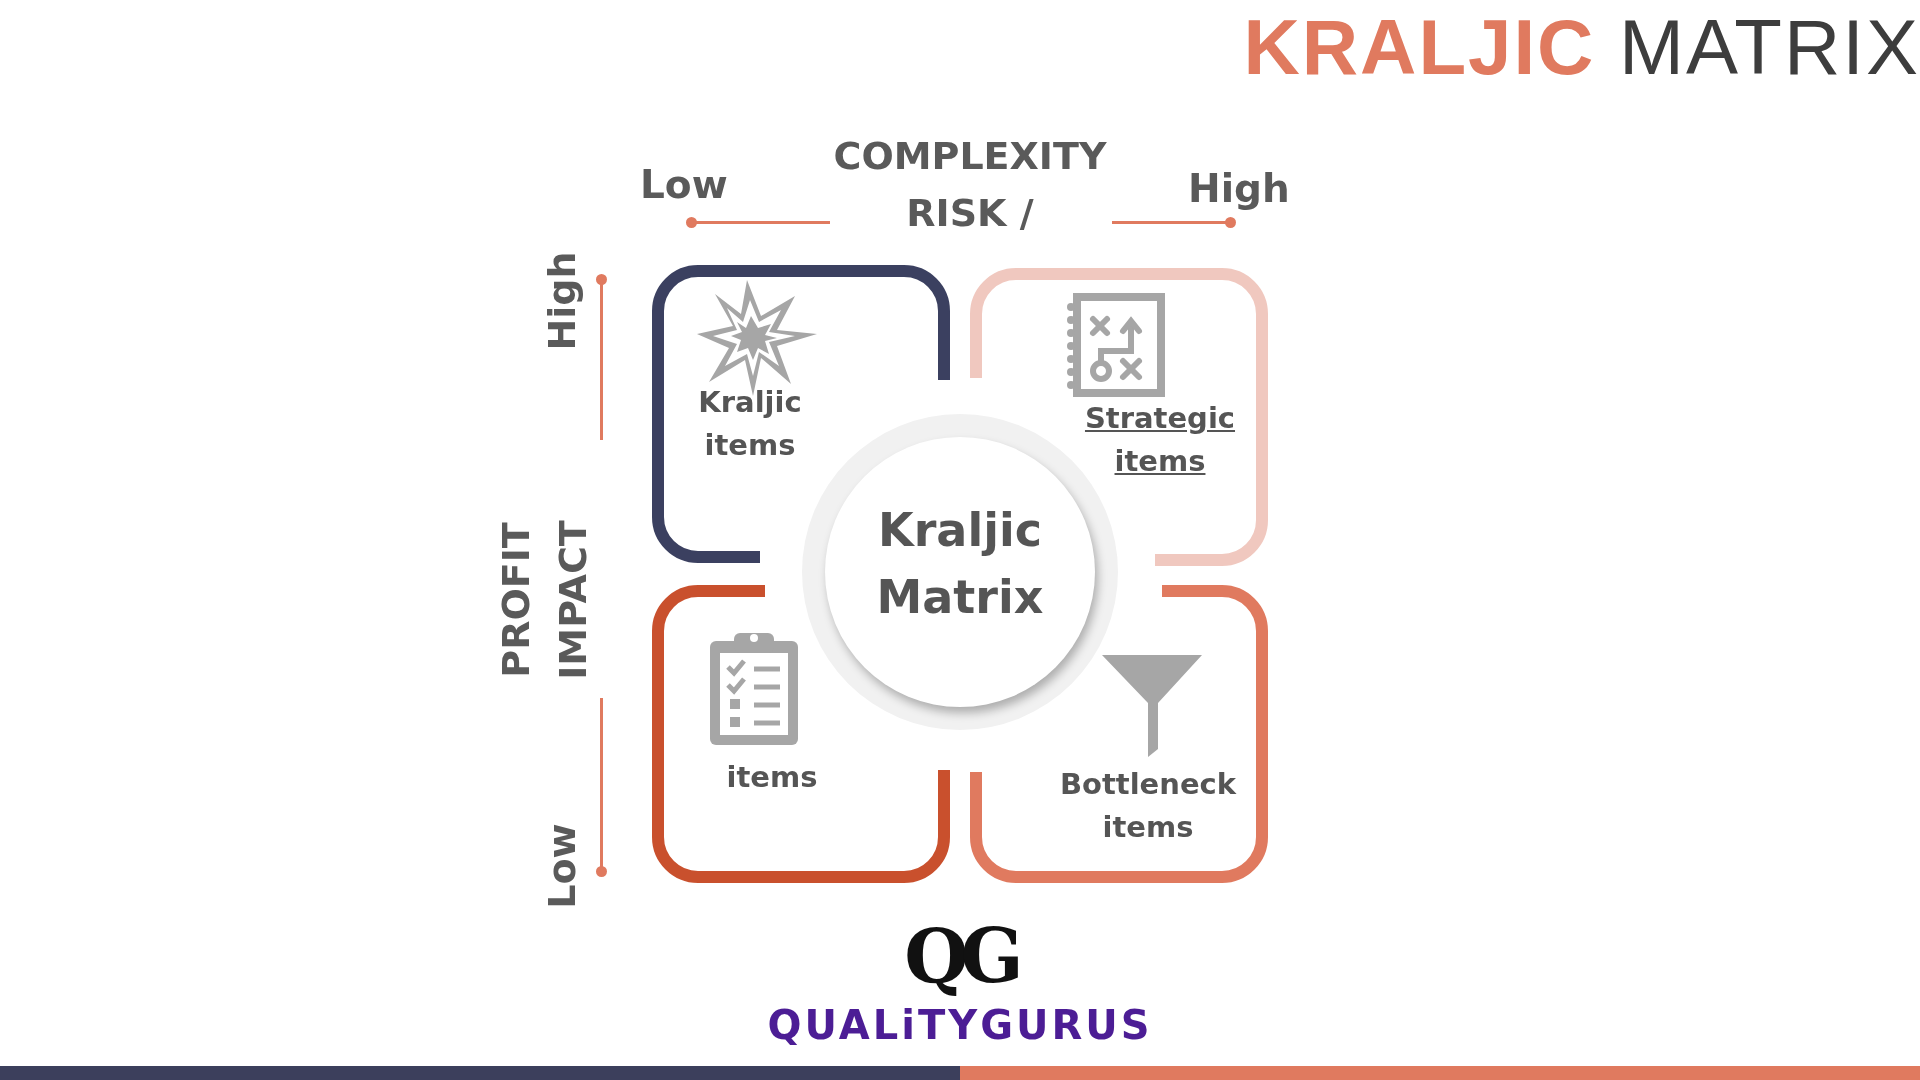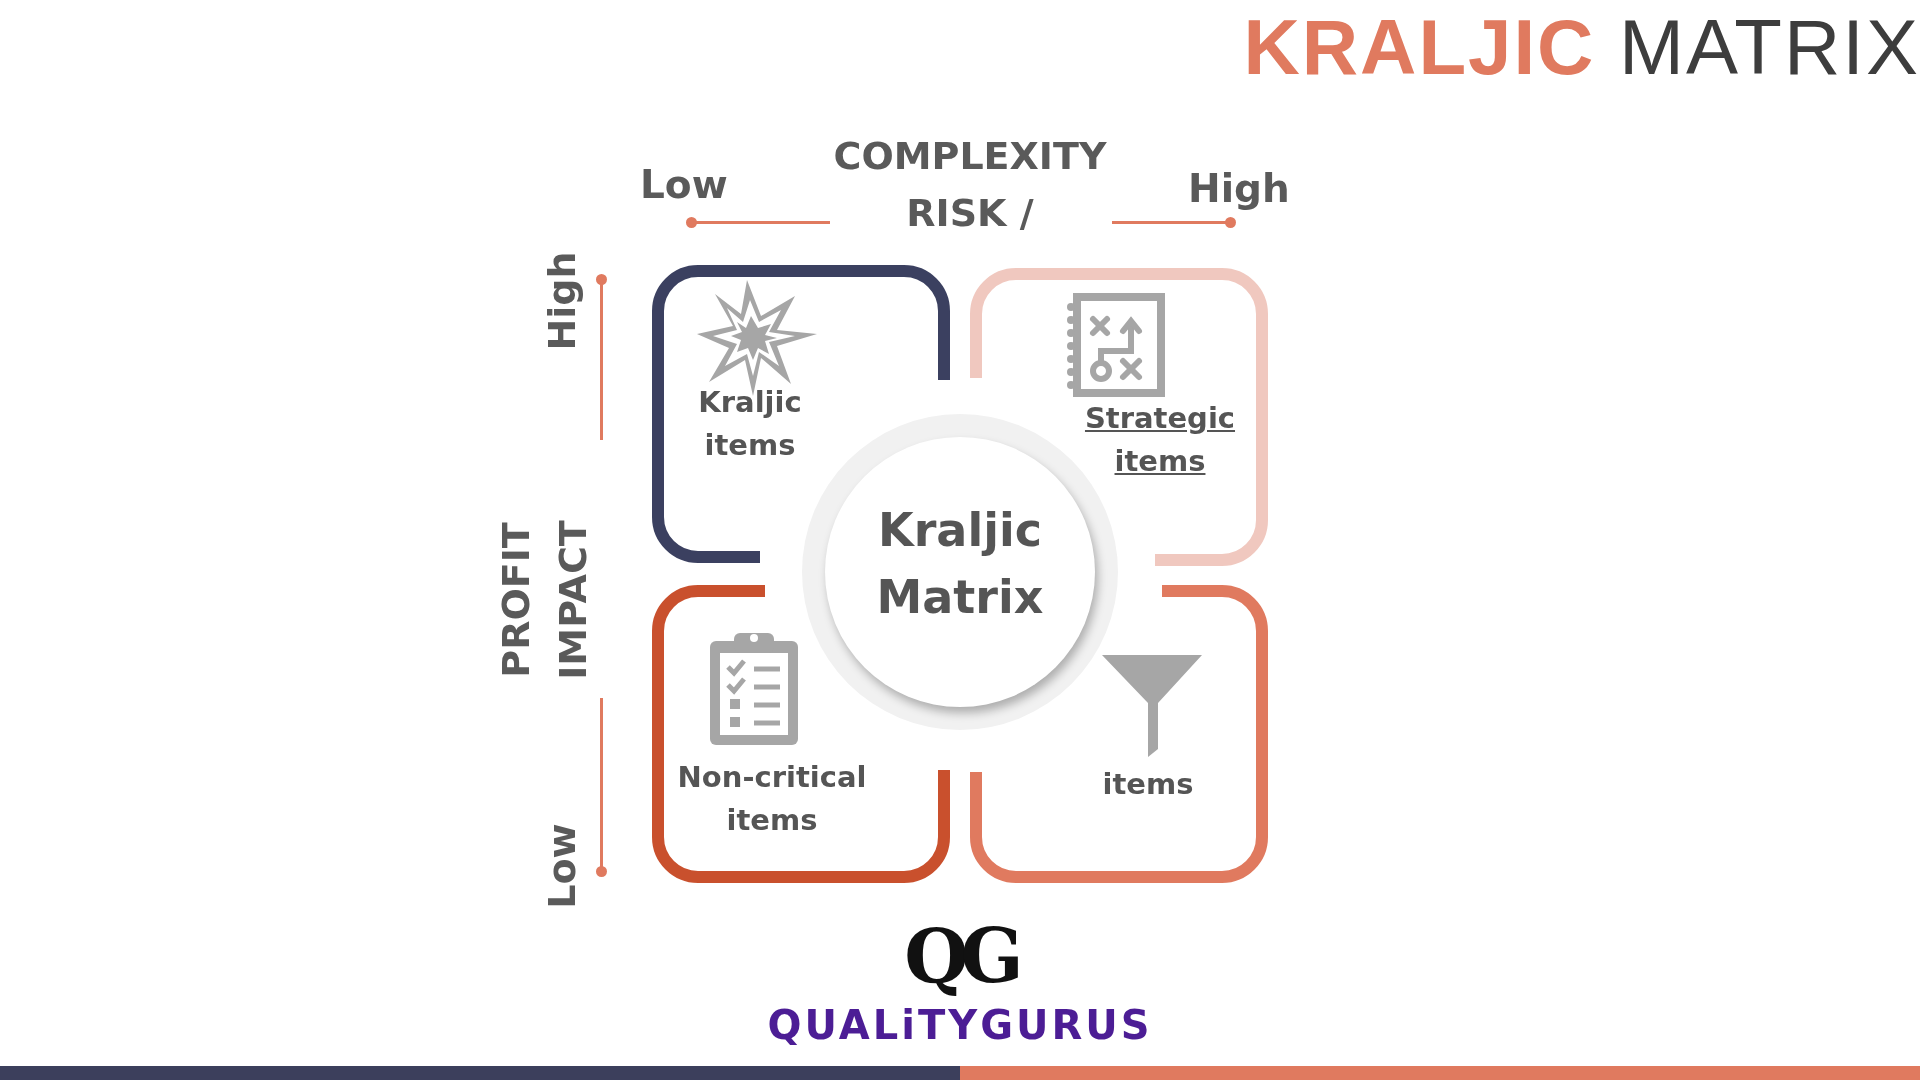--- a/index.html
+++ b/index.html
@@ -124,24 +124,24 @@
 
 <div class="qlabel" style="left:660px; top:381px; width:180px;">
   <div>Kraljic</div>
   <div>items</div>
 </div>
 <div class="qlabel" style="left:1070px; top:397px; width:180px;text-decoration:underline;">
   <div>Strategic</div>
   <div>items</div>
 </div>
 <div class="qlabel" style="left:672px; top:756px; width:200px;">
-  <div>Non-critical</div>
   <div>items</div>
 </div>
 <div class="qlabel" style="left:1048px; top:763px; width:200px;">
+  <div>Bottleneck</div>
   <div>items</div>
 </div>
 
 <div class="abs ring"></div>
 <div class="abs inner"></div>
 <div class="abs center-label">
   <div>Kraljic</div>
   <div>Matrix</div>
 </div>
 

